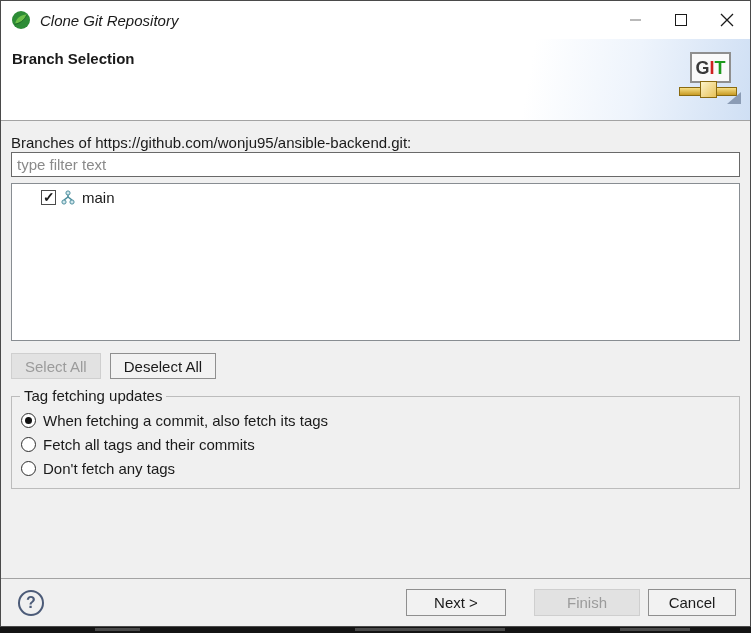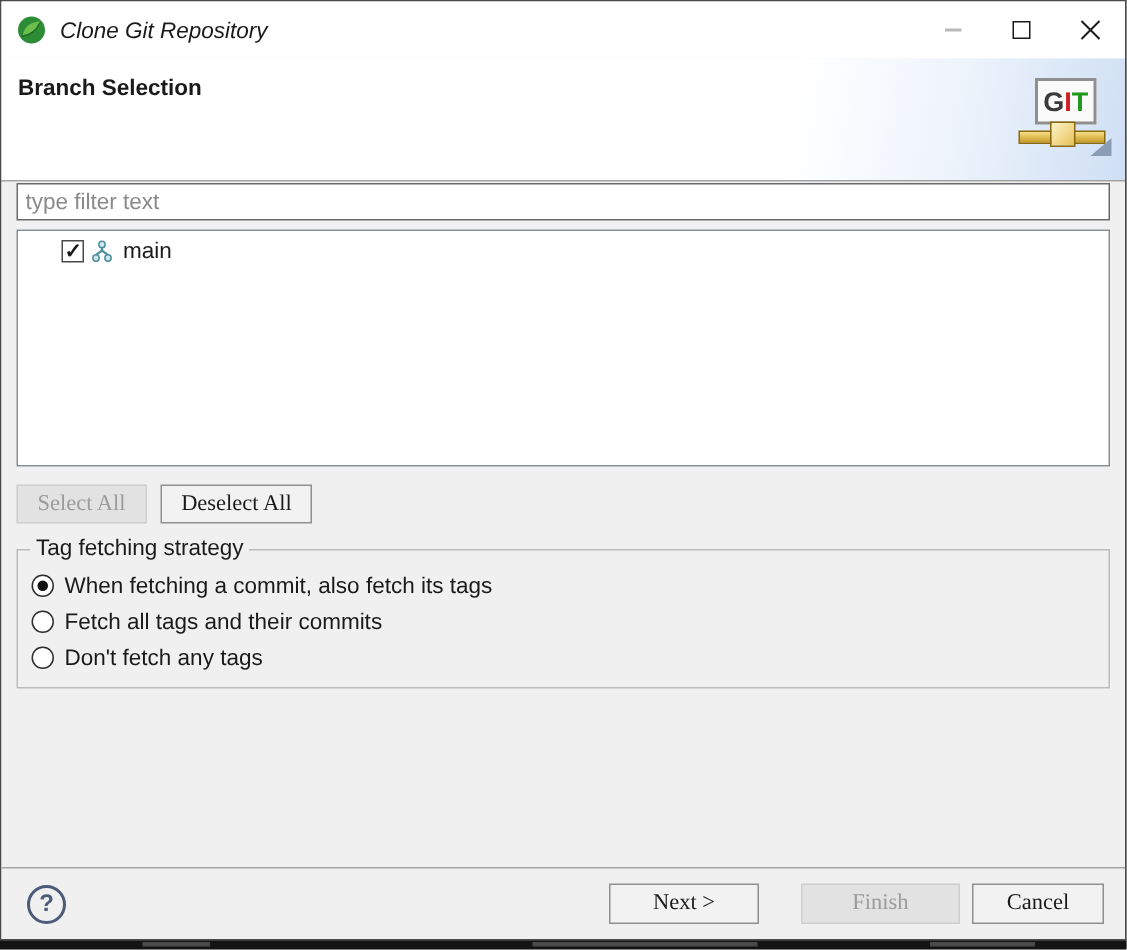--- a/index.html
+++ b/index.html
@@ -63,21 +63,21 @@
   .checkbox { width:15px; height:15px; border:1px solid #4a4a4a; background:#fff; position:relative; flex:0 0 auto; }
   .checkbox.checked::after {
     content:'✓'; position:absolute; left:1px; top:-2px;
     font-size:14px; font-weight:bold; color:#1a1a1a;
   }
   .branch-icon { margin-left:4px; flex:0 0 auto; }
   .branch-name { margin-left:6px; font-size:15px; }
 
   .sel-buttons { margin-top:12px; display:flex; gap:9px; }
   .btn {
-    height:26px; padding:12px 13px; font-family:Liberation Serif, serif; font-size:15px;
+    height:26px; padding:12px 13px; font-family:Liberation Sans, sans-serif; font-size:15px;
     background:#f2f2f2; border:1px solid #8f8f8f; color:#1a1a1a;
     display:inline-flex; align-items:center; justify-content:center;
   }
   .btn:disabled, .btn.disabled { background:#e2e2e2; border-color:#cfcfcf; color:#9b9b9b; }
 
   .groupbox { position:relative; margin-top:17px; width:729px; border:1px solid #bcbcbc; padding:15px 0 11px 9px; }
   .groupbox-legend { position:absolute; top:-10px; left:8px; background:#f0f0f0; padding:0 4px; font-size:15px; }
   .radio-row { display:flex; align-items:center; margin-bottom:7px; cursor:default; }
   .radio-row:last-child { margin-bottom:0; }
   .radio { width:15px; height:15px; border:1px solid #2e2e2e; border-radius:50%; background:#fff; margin-right:7px; position:relative; flex:0 0 auto; }
@@ -136,20 +136,21 @@
           <span class="git-i">I</span>
           <span class="git-t">T</span>
       </div>
       <div class="git-pipe"></div>
       <div class="git-cube"></div>
       <div class="git-tri"></div>
     </div>
   </div>
 
   <div class="content">
+    <div class="branches-label">Branches of https://github.com/wonju95/ansible-backend.git:</div>
 
     <input class="filter-input" type="text" value="" placeholder="type filter text" style="">
 
     <div class="branch-list">
       <div class="branch-row">
         <div class="checkbox checked"></div>
         <svg class="branch-icon" width="16" height="16" viewBox="0 0 16 16">
           <path d="M8 3 v3 M8 6 C8 9 4 8 4 11 M8 6 C8 9 12 8 12 11" stroke="#4e8f9e" stroke-width="1.4" fill="none"></path>
           <circle cx="8" cy="3" r="2.1" fill="#cfe6ec" stroke="#4e8f9e" stroke-width="1"></circle>
           <circle cx="4" cy="12" r="2.1" fill="#cfe6ec" stroke="#4e8f9e" stroke-width="1"></circle>
@@ -158,21 +159,21 @@
         <span class="branch-name">main</span>
       </div>
     </div>
 
     <div class="sel-buttons">
       <button class="btn disabled" disabled="">Select All</button>
       <button class="btn">Deselect All</button>
     </div>
 
     <div class="groupbox">
-      <span class="groupbox-legend">Tag fetching strategy</span>
+      <span class="groupbox-legend">Tag fetching updates</span>
       <div class="radio-row">
         <span class="radio checked"></span>
         <span class="radio-label">When fetching a commit, also fetch its tags</span>
       </div>
       <div class="radio-row">
         <span class="radio"></span>
         <span class="radio-label">Fetch all tags and their commits</span>
       </div>
       <div class="radio-row">
         <span class="radio"></span>

